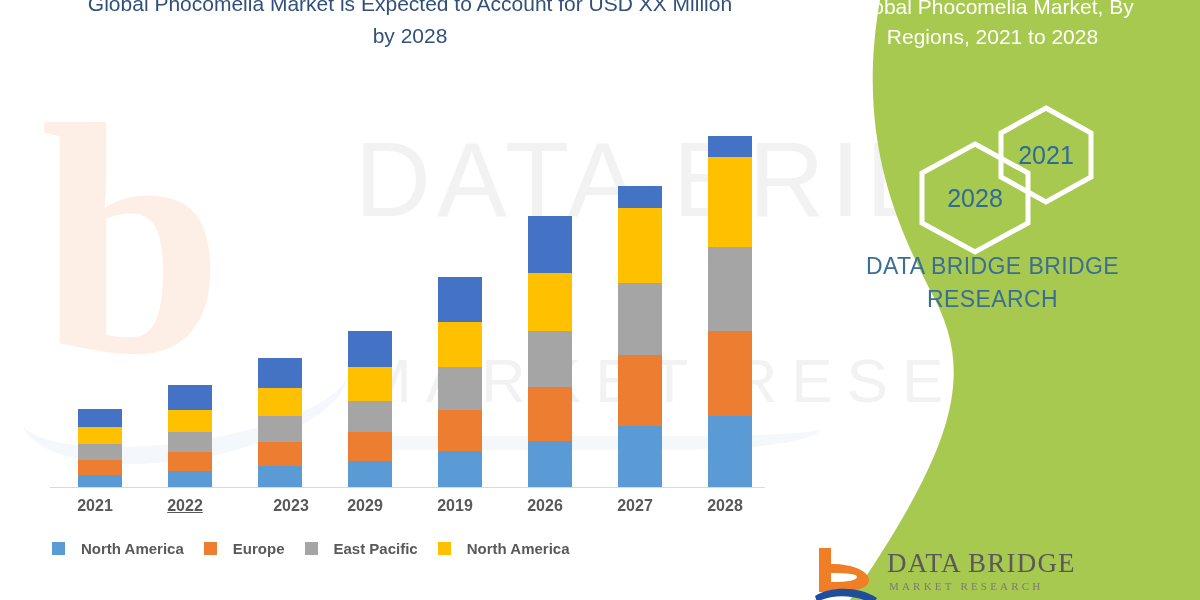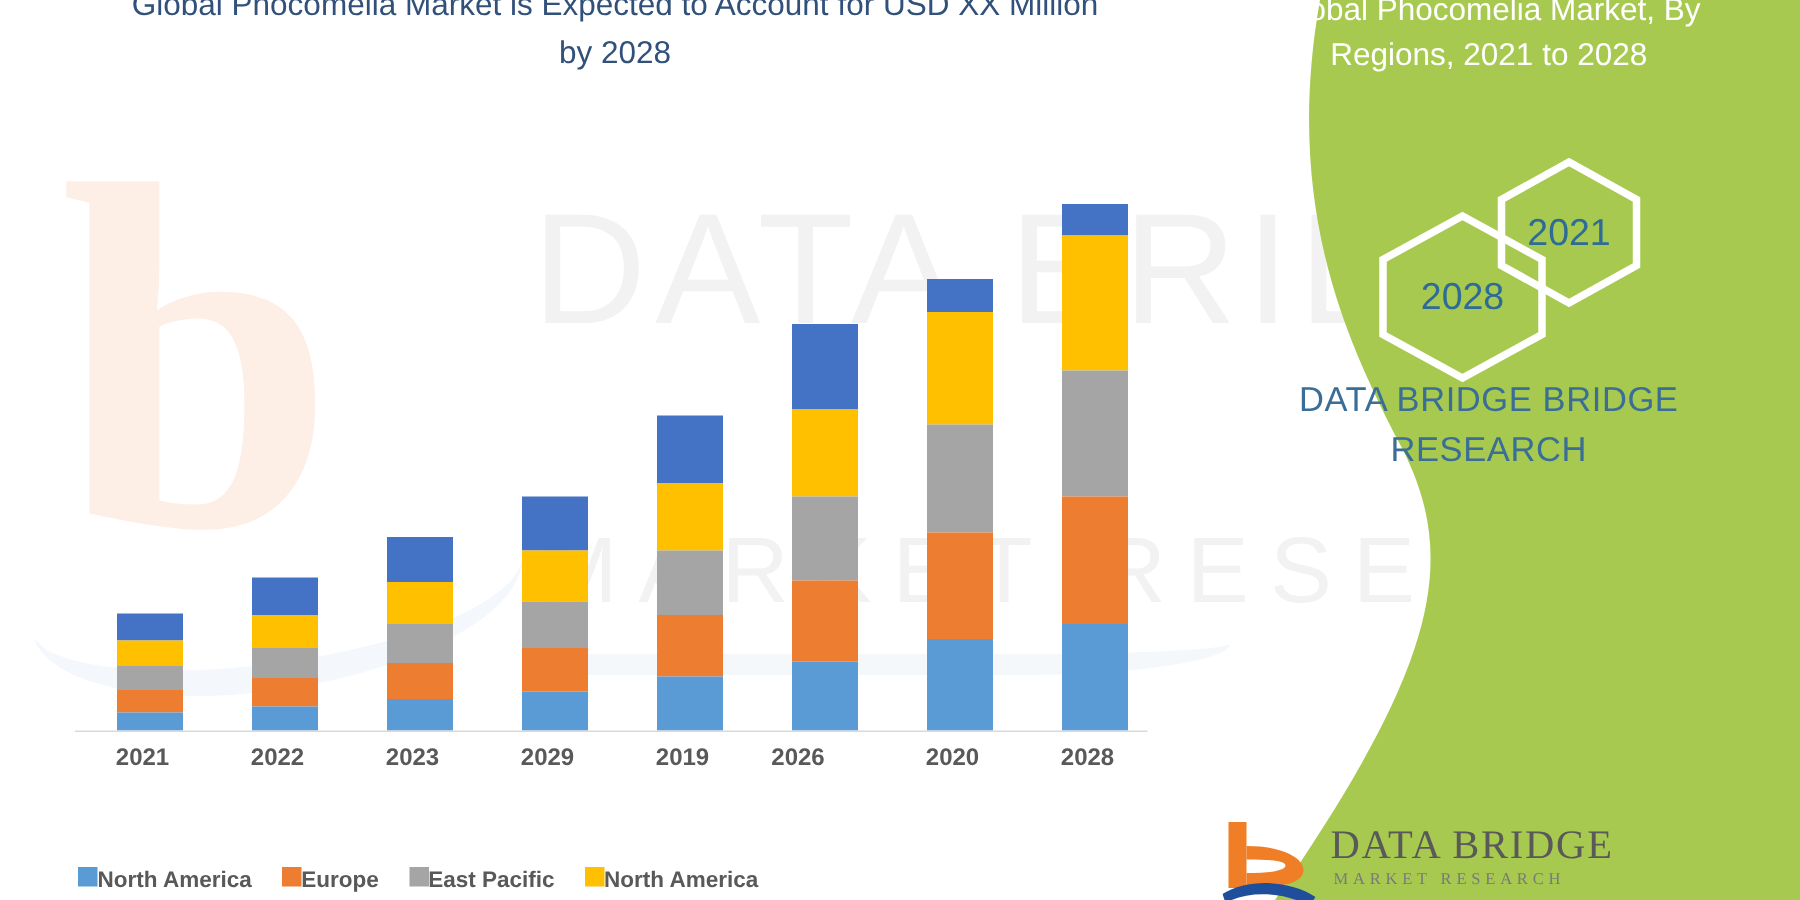--- a/index.html
+++ b/index.html
@@ -115,21 +115,21 @@
   }
   .x-label {
     position:absolute; width:80px; text-align:center;
     color:#595959; font-size:16px; font-weight:700;
   }
 
   #legend {
     position:absolute; left:52px; top:540px; width:760px;
     display:flex; align-items:center; gap:20px;
   }
-  .legend-item { display:flex; align-items:flex-start; gap:0;margin-top:38px; }
+  .legend-item { display:flex; align-items:center; gap:16px; }
   .legend-swatch { width:13px; height:13px; display:inline-block; }
   .legend-label { color:#595959; font-size:15px; font-weight:700; white-space:nowrap; }
 </style>
 </head>
 <body>
 
 <div id="watermark">
   <div class="wm-logo">b</div>
   <div class="wm-swoosh"></div>
   <div class="wm-swoosh2"></div>
@@ -199,26 +199,26 @@
           <div class="seg" style="height: 90px; background: rgb(255, 192, 0);"></div>
           <div class="seg" style="height: 21px; background: rgb(68, 114, 196);"></div>
         </div>
       </div>
   </div>
 
   <div class="axis-line"></div>
 
   <div class="x-labels" id="x-labels">
       <div class="x-label" style="left: 5px;">2021</div>
-      <div class="x-label" style="left: 95px;">2022</div>
-      <div class="x-label" style="left: 185px;">2023</div>
+      <div class="x-label" style="left: 95px; text-decoration: underline;">2022</div>
+      <div class="x-label" style="left: 201px;">2023</div>
       <div class="x-label" style="left: 275px;">2029</div>
       <div class="x-label" style="left: 365px;">2019</div>
-      <div class="x-label" style="left: 442px;">2026</div>
-      <div class="x-label" style="left: 545px;">2020</div>
+      <div class="x-label" style="left: 455px;">2026</div>
+      <div class="x-label" style="left: 545px;">2027</div>
       <div class="x-label" style="left: 635px;">2028</div>
     </div>
 
   <div id="legend">
       <div class="legend-item">
         <span class="legend-swatch" style="background: rgb(91, 155, 213);"></span>
         <span class="legend-label">North America</span>
       </div>
       <div class="legend-item">
         <span class="legend-swatch" style="background: rgb(237, 125, 49);"></span>

